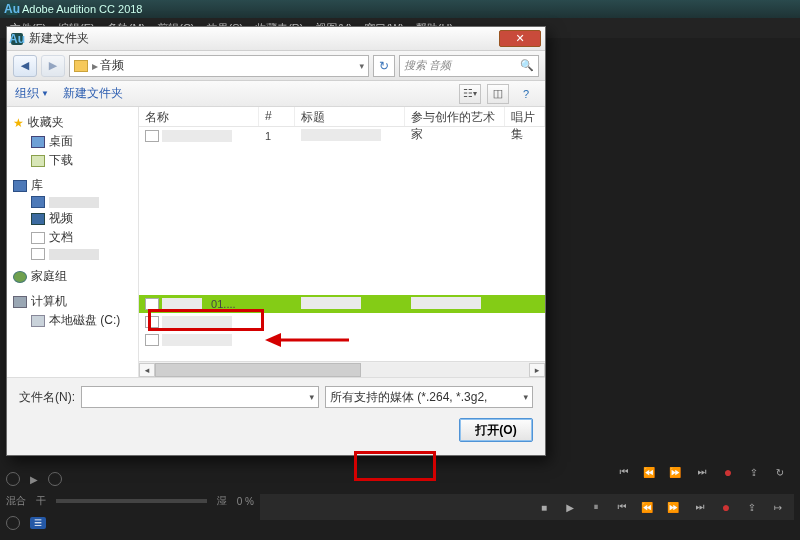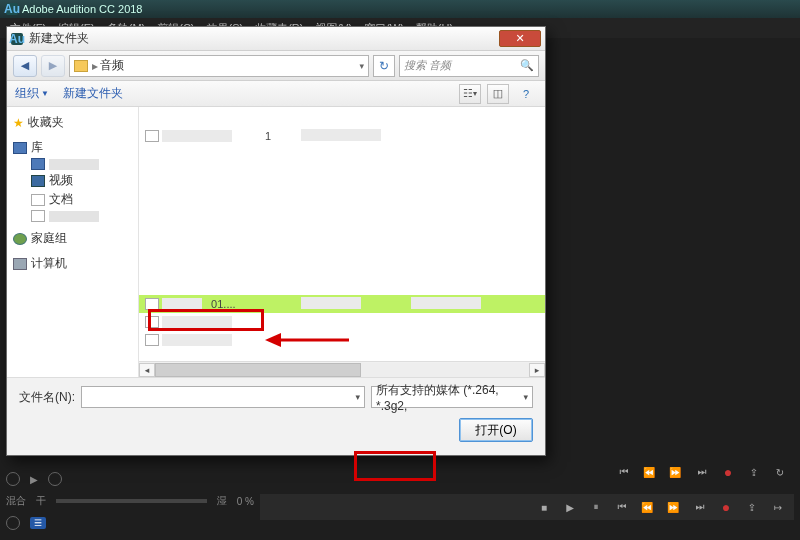--- a/index.html
+++ b/index.html
@@ -80,24 +80,24 @@
   .hscroll .arr { width:16px; height:14px; border:1px solid #ccc; background:#f7f7f7; display:flex; align-items:center; justify-content:center; font-size:9px; color:#555;}
   .hscroll .track { flex:1; height:14px; background:#eee; position:relative; }
   .hscroll .thumb { position:absolute; left:0; width:55%; top:0; bottom:0; background:#cfcfcf; border:1px solid #bbb; }
 
   .dlg-bottom { position:absolute; bottom:0; left:0; right:0; height:78px; background:#f2f2f2; border-top:1px solid #ddd; padding:8px 12px; }
   .fn-row { display:flex; align-items:center; gap:6px; font-size:12px; color:#333; }
   .fn-row label { white-space:nowrap; }
   .combo { height:22px; border:1px solid #aeaeae; background:#fff; display:flex; align-items:center; padding:0 4px; font-size:12px; }
   .combo .dd { margin-left:auto; color:#555; font-size:9px; }
   .fn-input { flex:1; }
-  .filter { width:162px; color:#333; }
+  .filter { width:208px; color:#333; }
   .btn-row { display:flex; justify-content:flex-end; gap:10px; margin-top:10px; }
   .win-btn { width:74px; height:24px; border:1px solid #9a9a9a; background:linear-gradient(#fdfdfd,#e4e4e4); font-size:12px; display:flex; align-items:center; justify-content:center; border-radius:2px; }
-  .win-btn.primary { border:1px solid #4f93d6; box-shadow:0 0 0 1px #8fc1ee inset; }
+  .win-btn.primary { border:1px solid #4f93d6; box-shadow:0 0 0 1px #8fc1ee inset;font-weight:bold; }
 
   
   .ann-box { position:absolute; border:3px solid #d40000; pointer-events:none; }
   .ann-arrow { position:absolute; pointer-events:none; }
 </style>
 </head>
 <body>
 
 <div class="au-titlebar">
   <span class="au-logo">Au</span>
@@ -203,20 +203,28 @@
     </div>
   </div>
 
   <div class="dlg-body">
     <div class="nav-pane">
       <div class="nav-group">
         <div class="nav-head">
             <span class="star">★</span>
             <span>收藏夹</span>
           </div>
+        <div class="nav-item">
+            <span class="ic desk"></span>
+            <span>桌面</span>
+          </div>
+        <div class="nav-item">
+            <span class="ic down"></span>
+            <span>下载</span>
+          </div>
       </div>
       <div class="nav-group">
         <div class="nav-head">
             <span class="ic lib"></span>
             <span>库</span>
           </div>
         <div class="nav-item">
             <span class="ic lib"></span>
             <span class="blur-bar" style="width:50px"></span>
           </div>
@@ -237,35 +245,46 @@
         <div class="nav-head">
             <span class="ic home"></span>
             <span>家庭组</span>
           </div>
       </div>
       <div class="nav-group">
         <div class="nav-head">
             <span class="ic pc"></span>
             <span>计算机</span>
           </div>
+        <div class="nav-item">
+            <span class="ic drive"></span>
+            <span>本地磁盘 (C:)</span>
+          </div>
       </div>
     </div>
 
     <div class="file-pane">
+      <div class="col-head">
+        <div class="c-name">名称</div>
+        <div class="c-num">#</div>
+        <div class="c-title">标题</div>
+        <div class="c-artist">参与创作的艺术家</div>
+        <div class="c-alb">唱片集</div>
+      </div>
       <div class="file-list">
         <div class="frow">
           <div class="fc name">
               <span class="ic doc"></span>
               <span class="pix" style="width:70px"></span>
             </div>
           <div class="fc num">1</div>
           <div class="fc title"><span class="pix" style="width:80px"></span></div>
         </div>
         <div style="height:150px"></div>
-        <div class="frow" style="background:#bef264">
+        <div class="frow" style="background:#84cc16">
           <div class="fc name">
               <span class="ic doc"></span>
               <span class="pix" style="width:40px"></span>
               <span>_01....</span>
             </div>
           <div class="fc num"></div>
           <div class="fc title"><span class="pix" style="width:60px"></span></div>
           <div class="fc artist"><span class="pix" style="width:70px"></span></div>
         </div>
         <div class="frow">

